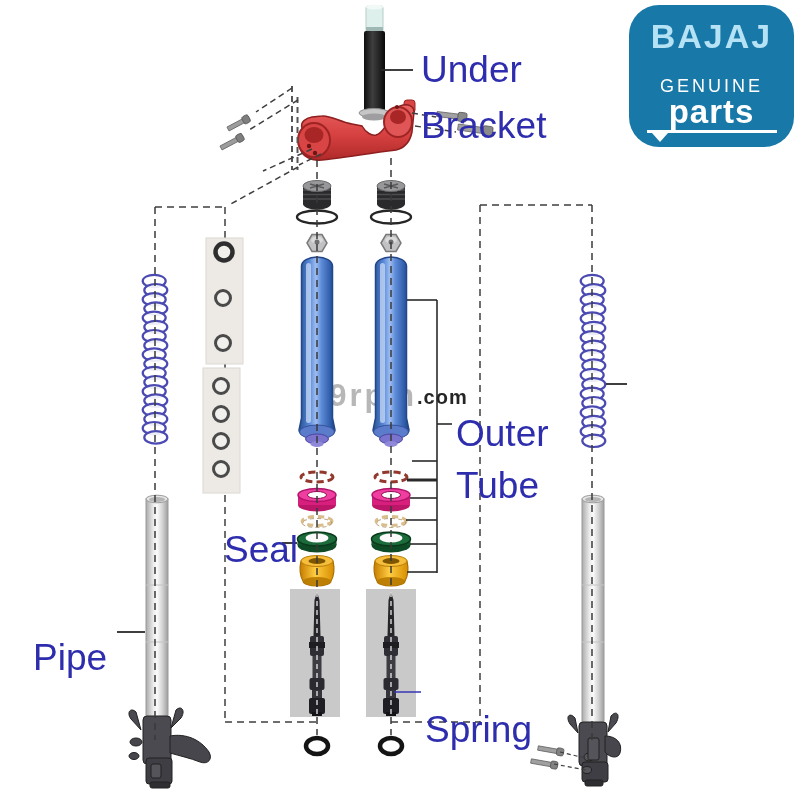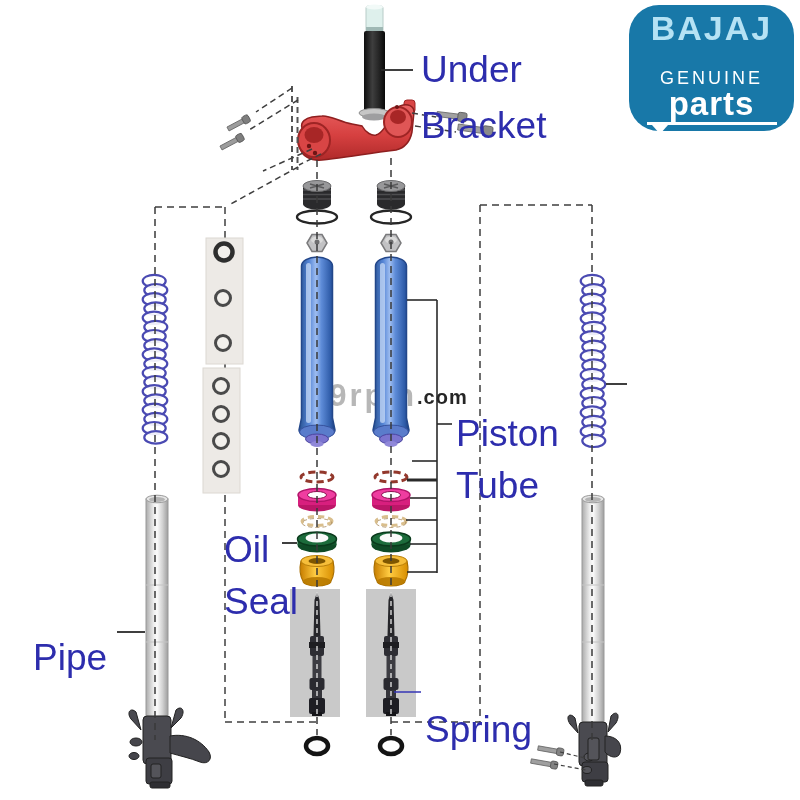--- a/index.html
+++ b/index.html
@@ -10,21 +10,21 @@
   #watermark .suffix{font-size:20px;letter-spacing:1px;color:#000000;vertical-align:2px;}
   #diagram{position:absolute;left:0;top:0;z-index:2;}
   .lbl{position:absolute;z-index:3;color:#2D2DAD;font-size:37px;line-height:52px;white-space:nowrap;margin-top:36px;}
   .lbl span{display:block;}
   #lbl-under{left:421px;top:6px;line-height:56px;}
   #lbl-spring{left:630px;top:360px;}
   #lbl-outer{left:456px;top:372px;}
   #lbl-oil{left:224px;top:488px;}
   #lbl-inner{left:33px;top:596px;}
   #lbl-piston{left:425px;top:668px;}
-  #logo{position:absolute;left:629px;top:5px;z-index:3;width:165px;height:126px;
+  #logo{position:absolute;left:629px;top:5px;z-index:3;width:165px;height:142px;
     background:#1878A8;border-radius:30px;display:flex;flex-direction:column;
     align-items:center;justify-content:center;}
   #logo .brand{color:#B5E2F4;font-weight:bold;font-size:34px;letter-spacing:2px;line-height:34px;}
   #logo .genuine{color:#FFFFFF;font-size:18px;letter-spacing:3px;margin-top:23px;line-height:20px;}
   #logo .parts{color:#ffffff;font-weight:bold;font-size:33px;letter-spacing:1px;line-height:32px;}
   #logo .rule{position:relative;width:130px;height:3px;background:#fff;margin-top:2px;}
   #logo .rule .chevron{position:absolute;left:5px;top:3px;width:0;height:0;
     border-left:8px solid transparent;border-right:8px solid transparent;border-top:9px solid #fff;}
 </style>
 </head>
@@ -383,25 +383,24 @@
       </g>
       <path d="M394 692 H421" stroke="#3535B5" stroke-width="1.5"></path>
     </g>
   </svg>
 
   <div class="lbl" id="lbl-under">
     <span>Under</span>
     <span>Bracket</span>
   </div>
   <div class="lbl" id="lbl-outer">
-    <span>Piston</span>
+    <span>Outer</span>
     <span>Tube</span>
   </div>
   <div class="lbl" id="lbl-oil">
-    <span>Oil</span>
     <span>Seal</span>
   </div>
   <div class="lbl" id="lbl-inner">
     <span>Pipe</span>
   </div>
   <div class="lbl" id="lbl-piston">
     <span>Spring</span>
   </div>
 
   <div id="logo">

